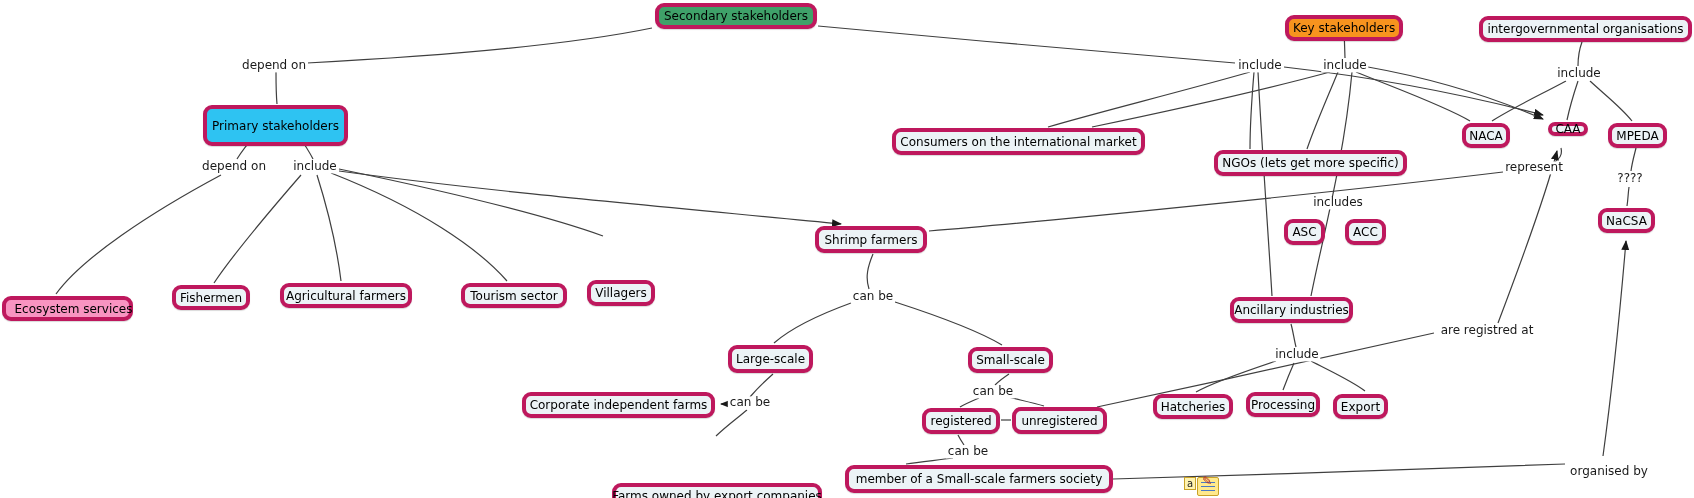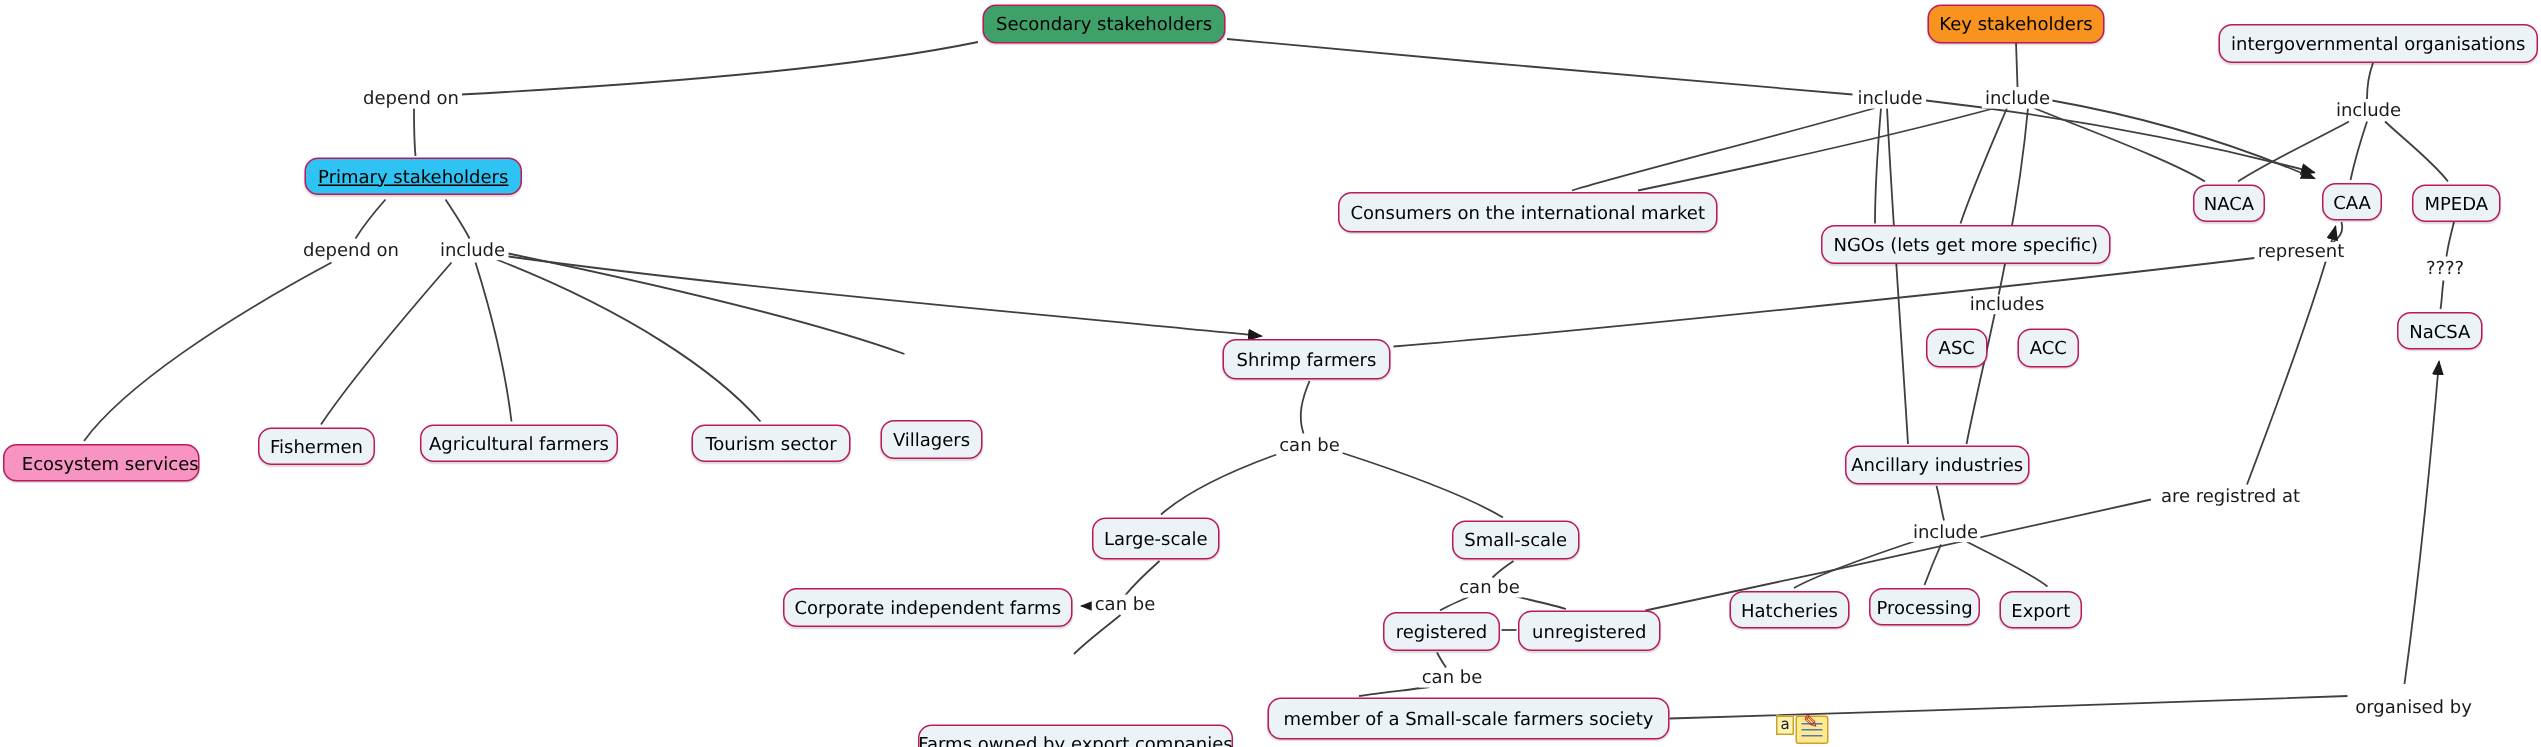--- a/index.html
+++ b/index.html
@@ -1,20 +1,20 @@
 <!DOCTYPE html>
 <html><head>
 <meta charset="utf-8">
 <style>
   html,body{margin:0;padding:0;background:#ffffff;}
   .stage{position:relative;width:1694px;height:498px;background:#fff;overflow:hidden;
          font-family:"DejaVu Sans","Liberation Sans",sans-serif;}
   #edges{position:absolute;left:0;top:0;z-index:0;}
   .node{position:absolute;box-sizing:border-box;display:flex;align-items:center;justify-content:center;
-        border:1px solid #be185d;border-radius:9px;background:var(--node-fill);
+        border:4px solid #be185d;border-radius:9px;background:var(--node-fill);
         font-size:12px;color:#000;white-space:nowrap;z-index:3;padding:0 4px;
         box-shadow:0 1px 1px rgba(0,0,0,0.15);}
   .node.green{background:var(--green);}
   .node.orange{background:var(--orange);}
   .node.blue{background:var(--blue);}
   .node.pink{background:var(--pink);padding-left:16px;}
   .edge-label{position:absolute;transform:translate(-50%,-50%);background:#ffffff;
         font-size:12px;color:#1a1a1a;white-space:nowrap;z-index:2;padding:0 2px;line-height:1.1;}
   .annotation{position:absolute;z-index:4;display:flex;align-items:flex-start;cursor:pointer;}
   .annotation .letter{font-size:10px;color:#222;background:#fff3b0;border:1px solid #c9a227;
@@ -82,27 +82,27 @@
         <path d="M1113,479 C1260,475 1440,468 1565,464" fill="none" stroke="#3f3f3f" stroke-width="1.2"></path>
         <path d="M1603,456 C1612,390 1621,300 1626,241" fill="none" stroke="#3f3f3f" stroke-width="1.2" marker-end="url(#arrowhead)"></path>
         <path d="M1291,324 C1293,331 1294,339 1296,347" fill="none" stroke="#3f3f3f" stroke-width="1.2"></path>
         <path d="M1276,361 C1246,371 1214,382 1196,392" fill="none" stroke="#3f3f3f" stroke-width="1.2"></path>
         <path d="M1294,363 C1290,372 1286,382 1283,390" fill="none" stroke="#3f3f3f" stroke-width="1.2"></path>
         <path d="M1311,361 C1330,371 1352,381 1365,391" fill="none" stroke="#3f3f3f" stroke-width="1.2"></path>
       </g>
   </svg>
   <div id="nodes-layer">
       <div class="node green" style="left: 655px; top: 3px; width: 162px; height: 26px;">Secondary stakeholders</div>
-      <div class="node orange" style="left: 1285px; top: 3px; width: 118px; height: 26px;">Key stakeholders</div>
+      <div class="node orange" style="left: 1285px; top: 15px; width: 118px; height: 26px;">Key stakeholders</div>
       <div class="node" style="left: 1479px; top: 16px; width: 213px; height: 26px;">intergovernmental organisations</div>
-      <div class="node blue" style="left: 203px; top: 105px; width: 145px; height: 25px; text-decoration: underline;">Primary stakeholders</div>
+      <div class="node blue" style="left: 203px; top: 105px; width: 145px; height: 41px;">Primary stakeholders</div>
       <div class="node" style="left: 892px; top: 128px; width: 253px; height: 27px;">Consumers on the international market</div>
       <div class="node" style="left: 1214px; top: 150px; width: 193px; height: 26px;">NGOs (lets get more specific)</div>
       <div class="node" style="left: 1462px; top: 123px; width: 48px; height: 25px;">NACA</div>
-      <div class="node" style="left: 1548px; top: 122px; width: 40px; height: 25px;">CAA</div>
+      <div class="node" style="left: 1548px; top: 122px; width: 40px; height: 14px;">CAA</div>
       <div class="node" style="left: 1608px; top: 123px; width: 59px; height: 25px;">MPEDA</div>
       <div class="node" style="left: 1598px; top: 208px; width: 57px; height: 25px;">NaCSA</div>
       <div class="node" style="left: 1284px; top: 219px; width: 41px; height: 26px;">ASC</div>
       <div class="node" style="left: 1345px; top: 219px; width: 41px; height: 26px;">ACC</div>
       <div class="node" style="left: 587px; top: 252px; width: 68px; height: 26px; margin-top: 28px;">Villagers</div>
       <div class="node" style="left: 815px; top: 226px; width: 112px; height: 27px;">Shrimp farmers</div>
       <div class="node pink" style="left: 2px; top: 296px; width: 131px; height: 25px;">Ecosystem services</div>
       <div class="node" style="left: 172px; top: 285px; width: 78px; height: 25px; text-align: center;">Fishermen</div>
       <div class="node" style="left: 280px; top: 283px; width: 132px; height: 25px;">Agricultural farmers</div>
       <div class="node" style="left: 461px; top: 283px; width: 106px; height: 25px;">Tourism sector</div>

